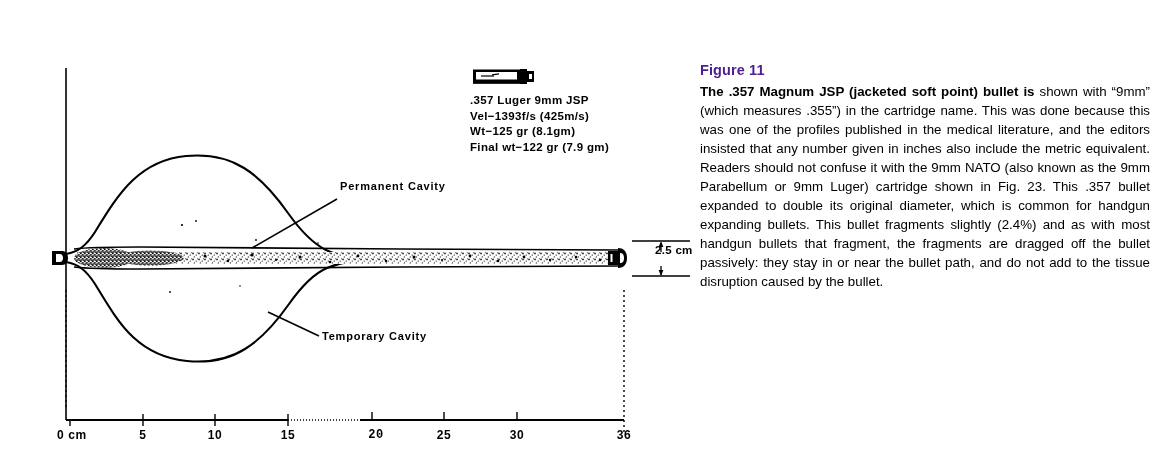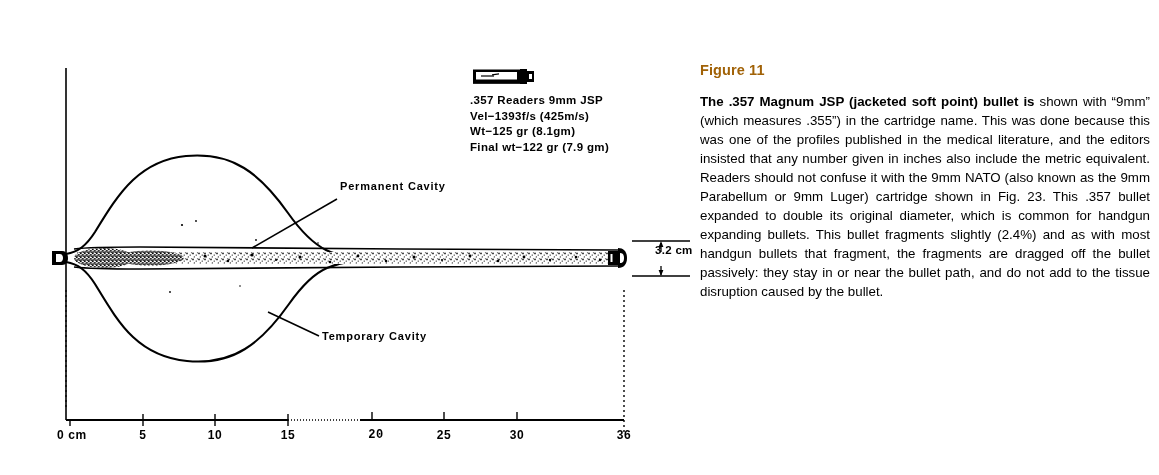--- a/index.html
+++ b/index.html
@@ -103,22 +103,22 @@
     position: absolute;
     left: 700px;
     top: 62px;
     width: 450px;
   }
   #figure-heading {
     font-family: "Liberation Sans", sans-serif;
     font-size: 14.5px;
     font-weight: bold;
     letter-spacing: 0.1px;
-    margin: 0 0 14px 0;
-    color: #a16207;
+    margin: 0 0 4px 0;
+    color: #4c1d95;
   }
   #figure-caption {
     font-family: "Liberation Sans", sans-serif;
     font-size: 13.3px;
     line-height: 19px;
     text-align: justify;
     margin: 0;
     color: #000;
   }
   #figure-caption .lead {
@@ -268,30 +268,30 @@
       <svg id="cartridge-icon" width="64" height="21" viewBox="0 0 64 21">
         <rect x="1" y="3.5" width="47" height="14" fill="#000"></rect>
         <rect x="4" y="6" width="41" height="7.5" fill="#fff"></rect>
         <path d="M 9,10.6 L 22,10.6 L 22,9.4 L 9,9.4 Z" fill="#000"></path>
         <path d="M 20,8.2 L 27,7.2 L 27,8.4 L 20,9.4 Z" fill="#000"></path>
         <rect x="1" y="15.5" width="47" height="2.2" fill="#000"></rect>
         <path d="M 48,3 L 55,3 L 55,18 L 48,18 Z" fill="#000"></path>
         <rect x="55" y="5" width="7" height="11" fill="#000"></rect>
         <rect x="57" y="8" width="3" height="5" fill="#fff"></rect>
       </svg>
-      <div class="spec-line">.357 Readers 9mm  JSP</div>
+      <div class="spec-line">.357 Luger 9mm  JSP</div>
       <div class="spec-line">Vel−1393f/s  (425m/s)</div>
       <div class="spec-line">Wt−125 gr  (8.1gm)</div>
       <div class="spec-line">Final wt−122 gr  (7.9 gm)</div>
     </div>
 
     <div class="cavity-label" id="label-permanent-cavity">Permanent  Cavity</div>
     <div class="cavity-label" id="label-temporary-cavity">Temporary  Cavity</div>
 
-    <div id="depth-annotation">3.2 cm</div>
+    <div id="depth-annotation">2.5 cm</div>
 
     <div class="tick-label" style="left:72px;">0 cm</div>
     <div class="tick-label" style="left:143px;">5</div>
     <div class="tick-label" style="left:215px;">10</div>
     <div class="tick-label" style="left:288px;">15</div>
     <div class="tick-label" style="left:376px;font-family:Liberation Mono, monospace;">20</div>
     <div class="tick-label" style="left:444px;">25</div>
     <div class="tick-label" style="left:517px;">30</div>
     <div class="tick-label" style="left:624px;">36</div>
   </div>

